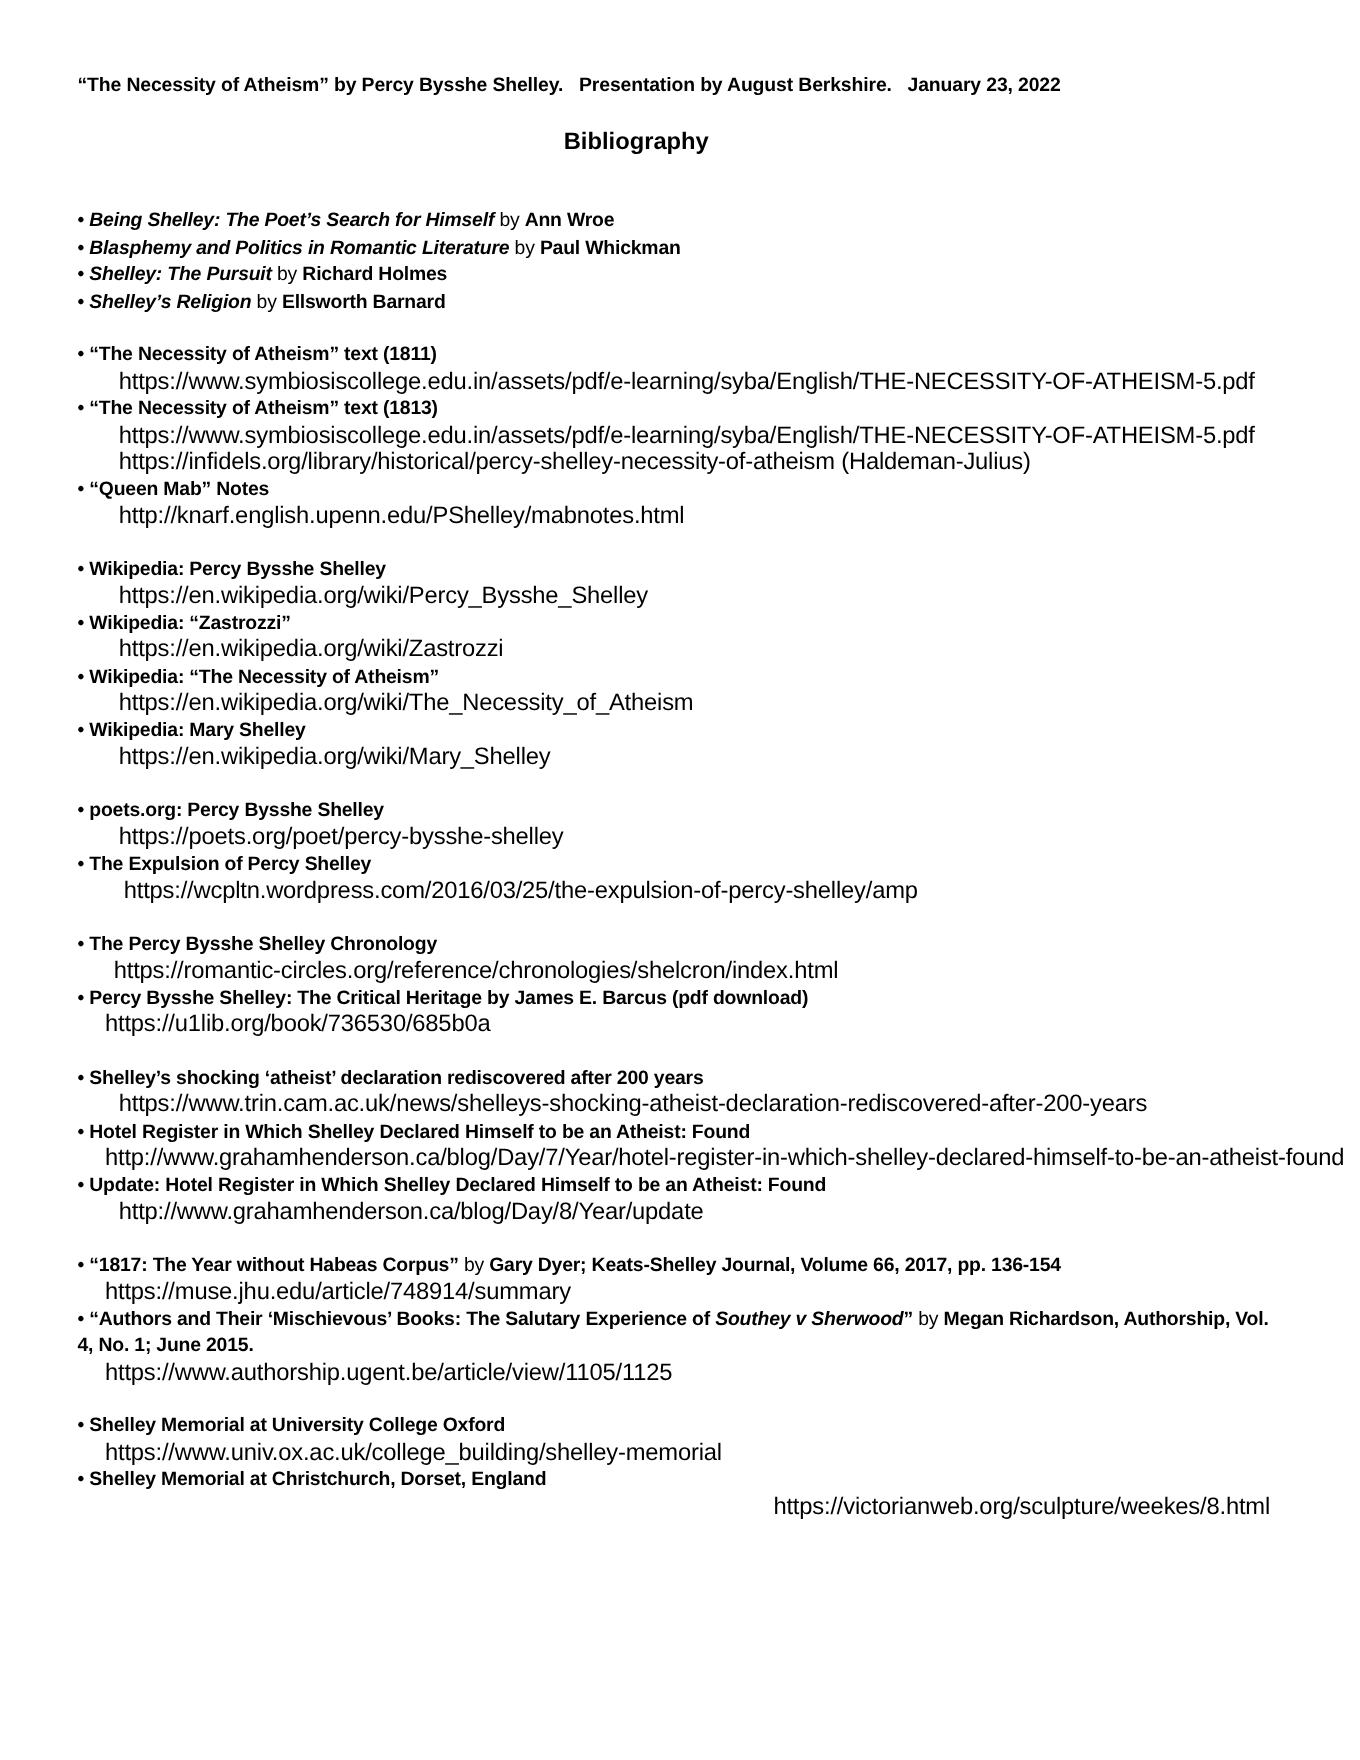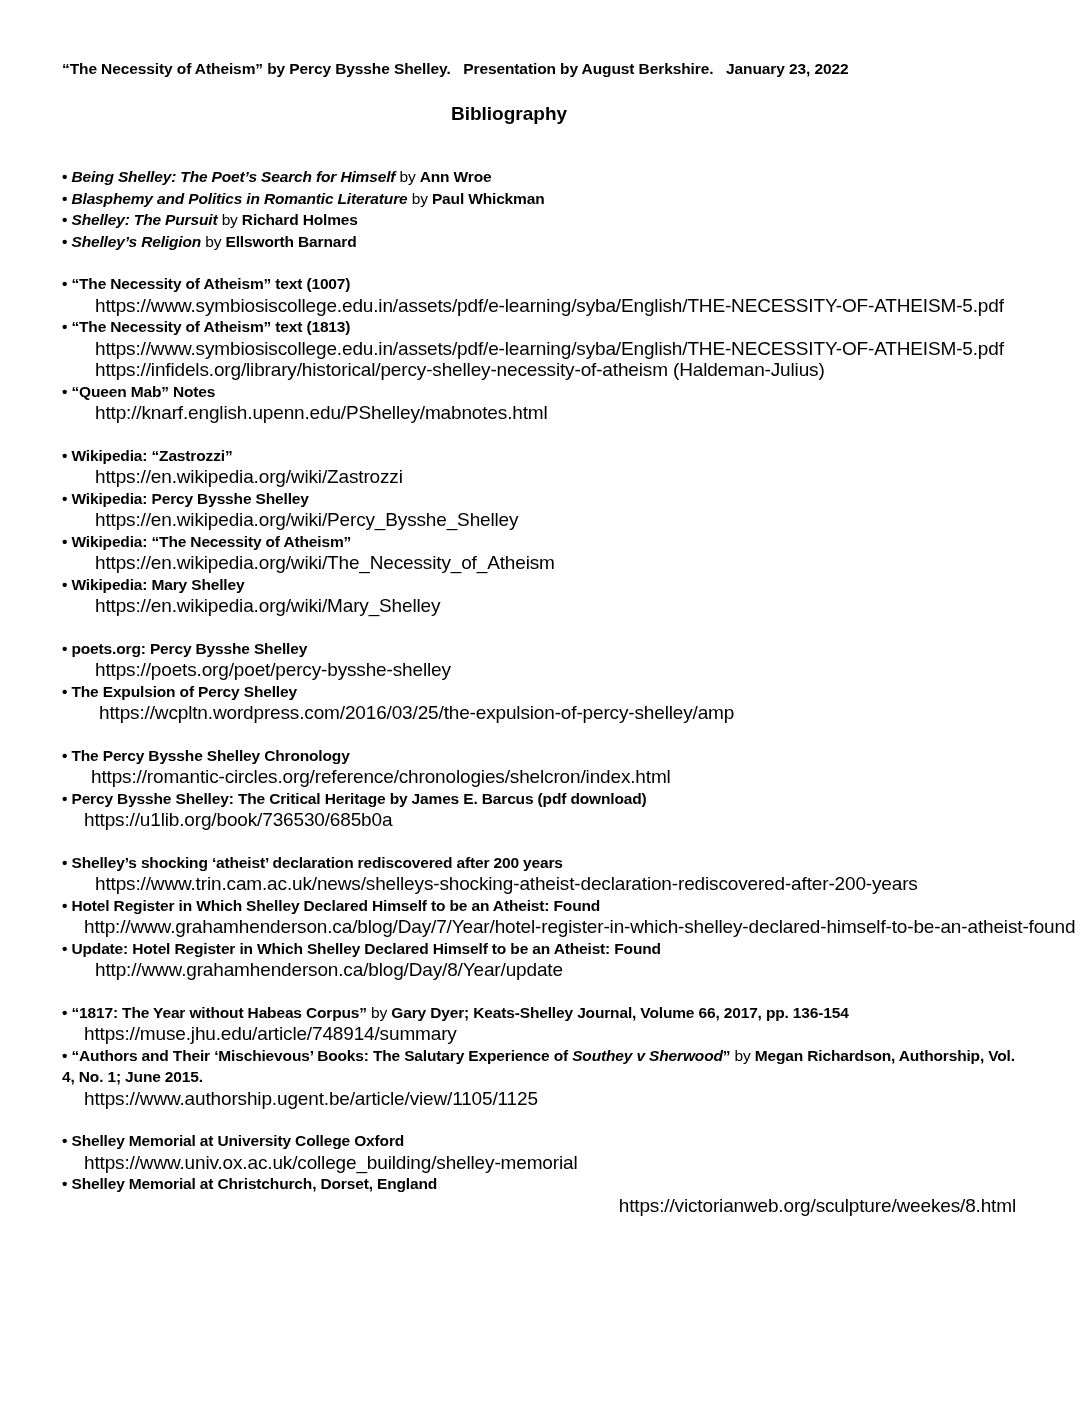--- a/index.html
+++ b/index.html
@@ -99,41 +99,41 @@
         </div>
         <div class="entry">
           <div class="line-bullet"><span class="bullet">•</span> <span class="it">Shelley: The Pursuit</span><span class="reg"> by </span><span>Richard Holmes</span></div>
         </div>
         <div class="entry">
           <div class="line-bullet"><span class="bullet">•</span> <span class="it">Shelley’s Religion</span><span class="reg"> by </span><span>Ellsworth Barnard</span></div>
         </div>
       </div>
       <div class="section">
         <div class="entry">
-          <div class="line-bullet"><span class="bullet">•</span> <span>“The Necessity of Atheism” text (1007)</span></div>
+          <div class="line-bullet"><span class="bullet">•</span> <span>“The Necessity of Atheism” text (1811)</span></div>
           <div class="line-url ind-1">https://www.symbiosiscollege.edu.in/assets/pdf/e-learning/syba/English/THE-NECESSITY-OF-ATHEISM-5.pdf</div>
         </div>
         <div class="entry">
           <div class="line-bullet"><span class="bullet">•</span> <span>“The Necessity of Atheism” text (1813)</span></div>
           <div class="line-url ind-1">https://www.symbiosiscollege.edu.in/assets/pdf/e-learning/syba/English/THE-NECESSITY-OF-ATHEISM-5.pdf</div>
           <div class="line-url ind-1">https://infidels.org/library/historical/percy-shelley-necessity-of-atheism (Haldeman-Julius)</div>
         </div>
         <div class="entry">
           <div class="line-bullet"><span class="bullet">•</span> <span>“Queen Mab” Notes</span></div>
           <div class="line-url ind-1">http://knarf.english.upenn.edu/PShelley/mabnotes.html</div>
         </div>
       </div>
       <div class="section">
         <div class="entry">
+          <div class="line-bullet"><span class="bullet">•</span> <span>Wikipedia: Percy Bysshe Shelley</span></div>
+          <div class="line-url ind-1">https://en.wikipedia.org/wiki/Percy_Bysshe_Shelley</div>
+        </div>
+        <div class="entry">
           <div class="line-bullet"><span class="bullet">•</span> <span>Wikipedia: “Zastrozzi”</span></div>
           <div class="line-url ind-1">https://en.wikipedia.org/wiki/Zastrozzi</div>
-        </div>
-        <div class="entry">
-          <div class="line-bullet"><span class="bullet">•</span> <span>Wikipedia: Percy Bysshe Shelley</span></div>
-          <div class="line-url ind-1">https://en.wikipedia.org/wiki/Percy_Bysshe_Shelley</div>
         </div>
         <div class="entry">
           <div class="line-bullet"><span class="bullet">•</span> <span>Wikipedia: “The Necessity of Atheism”</span></div>
           <div class="line-url ind-1">https://en.wikipedia.org/wiki/The_Necessity_of_Atheism</div>
         </div>
         <div class="entry">
           <div class="line-bullet"><span class="bullet">•</span> <span>Wikipedia: Mary Shelley</span></div>
           <div class="line-url ind-1">https://en.wikipedia.org/wiki/Mary_Shelley</div>
         </div>
       </div>

